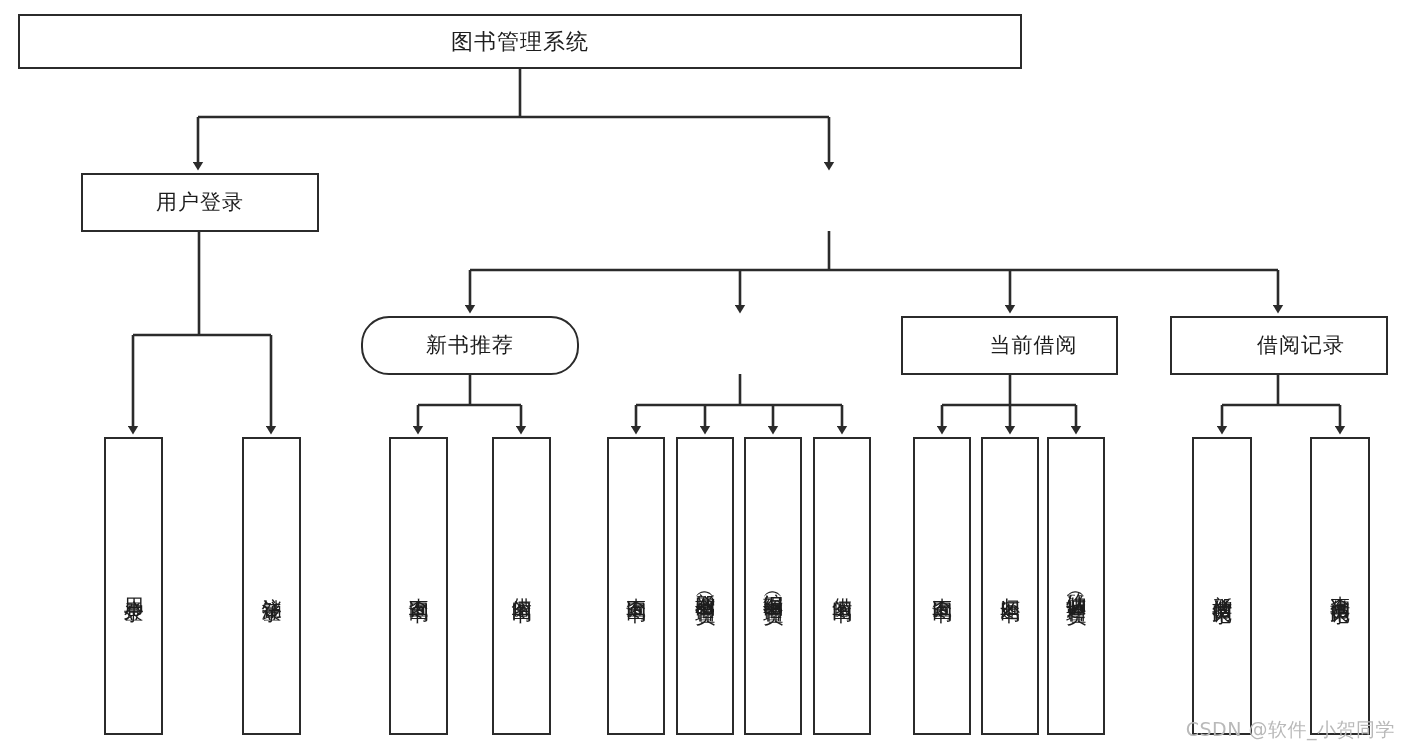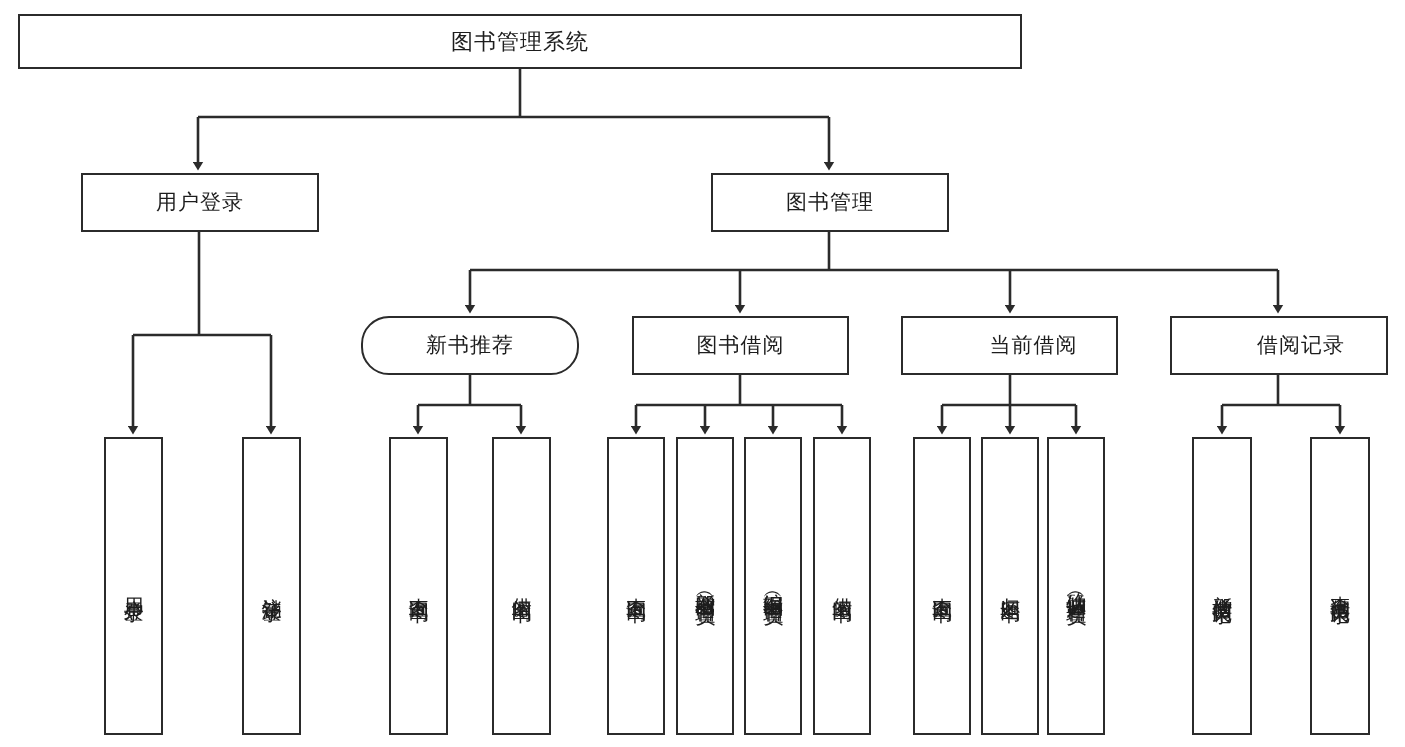--- a/index.html
+++ b/index.html
@@ -120,29 +120,23 @@
     </g>
   </svg>
 
   <div class="node root" style="left:18px; top:14px; width:1004px; height:55px;">
     <span class="node-label">图书管理系统</span>
   </div>
 
   <div class="node" style="left:81px; top:173px; width:238px; height:59px;">
     <span class="node-label">用户登录</span>
   </div>
-  <div class="node" style="left:711px; top:173px; width:238px; height:59px;">
-    <span class="node-label">图书管理</span>
-  </div>
 
   <div class="node" style="left:361px; top:316px; width:218px; height:59px;border-radius:28px;">
     <span class="node-label">新书推荐</span>
-  </div>
-  <div class="node" style="left:632px; top:316px; width:217px; height:59px;">
-    <span class="node-label">图书借阅</span>
   </div>
   <div class="node" style="left:901px; top:316px; width:217px; height:59px;padding-left:48px;">
     <span class="node-label">当前借阅</span>
   </div>
   <div class="node" style="left:1170px; top:316px; width:218px; height:59px;padding-left:44px;">
     <span class="node-label">借阅记录</span>
   </div>
 
   <div class="node leaf" style="left:104px; top:437px; width:59px; height:298px;">
     <span class="node-label">用户登录</span>
@@ -181,14 +175,15 @@
     <span class="node-label">确认归还（管理员）</span>
   </div>
 
   <div class="node leaf" style="left:1192px; top:437px; width:60px; height:298px;">
     <span class="node-label">新增借阅记录</span>
   </div>
   <div class="node leaf" style="left:1310px; top:437px; width:60px; height:298px;">
     <span class="node-label">查询借阅记录</span>
   </div>
 
+  <div class="watermark">CSDN @软件_小贺同学</div>
 
 </div>
 
 </body></html>

